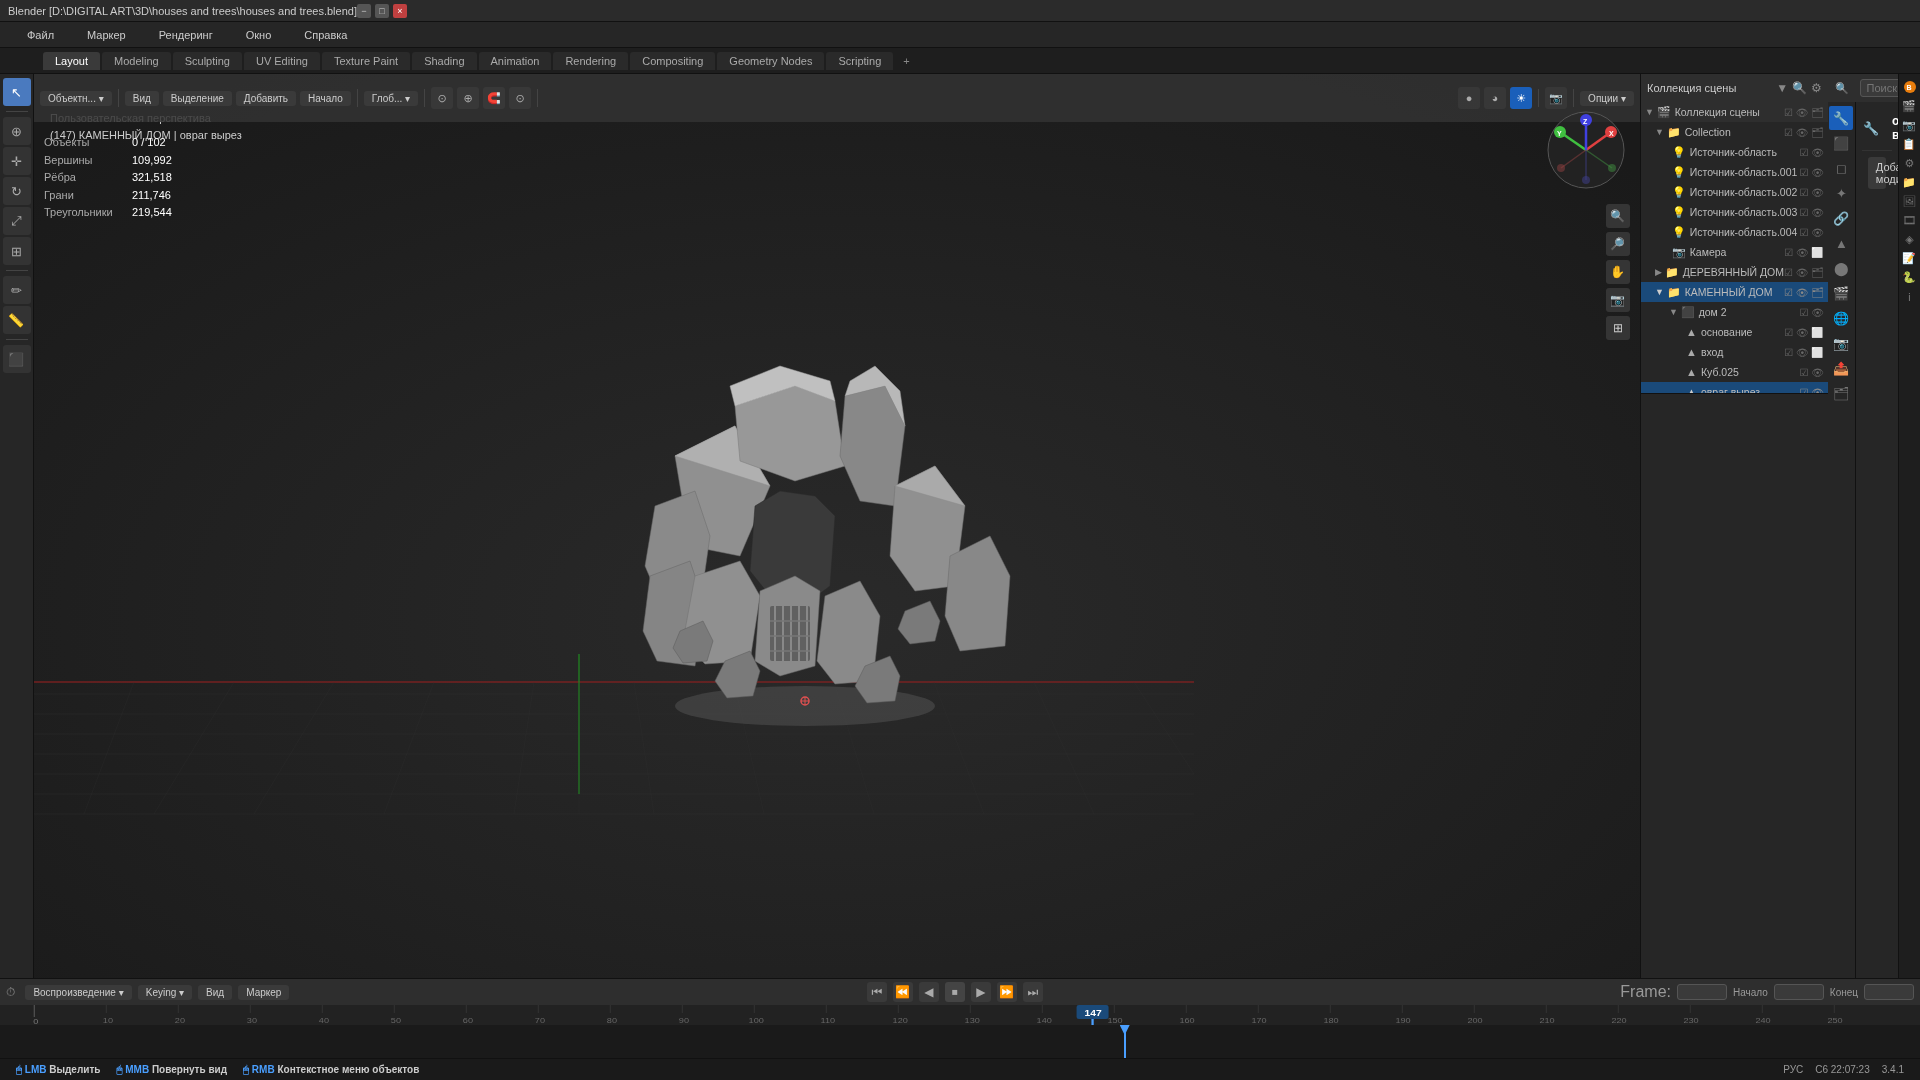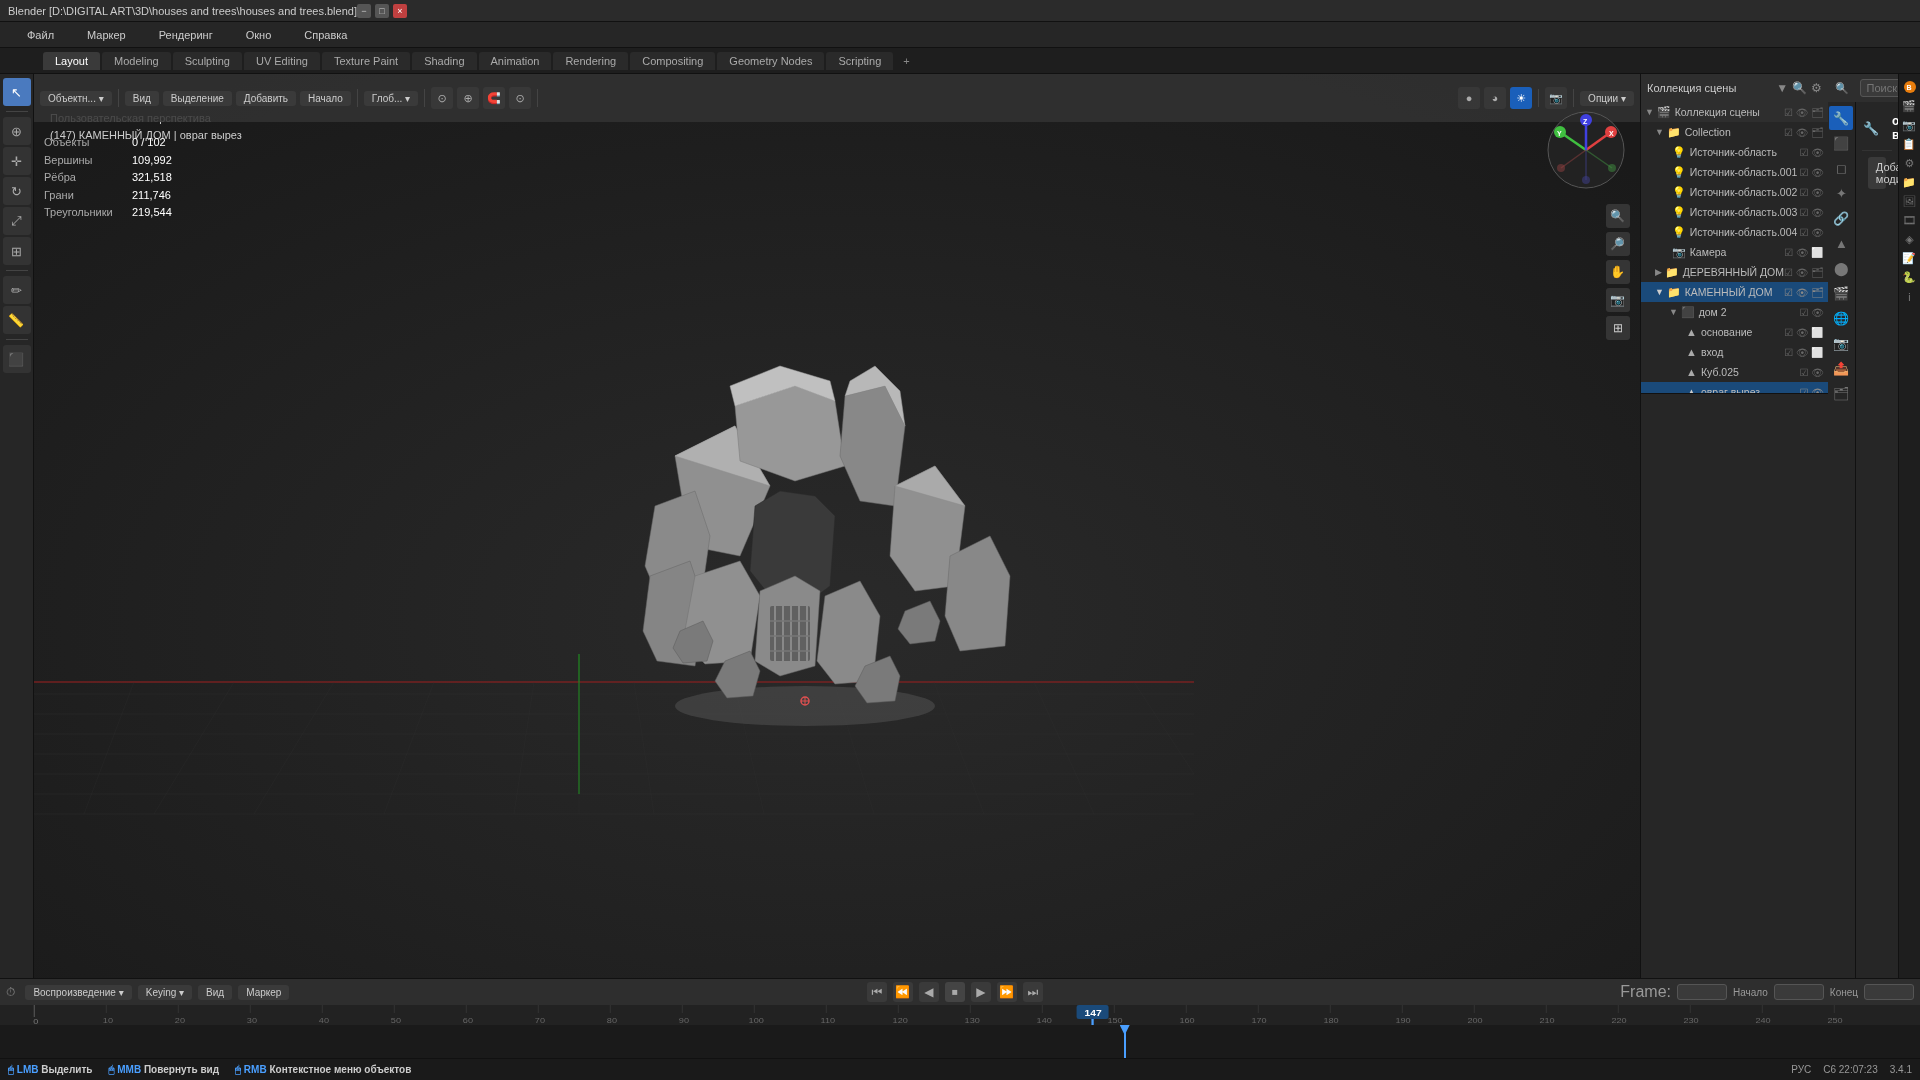--- a/index.html
+++ b/index.html
@@ -419,21 +419,21 @@
       background: #1a1a1a;
       position: relative;
     }
 
     
     #status-bar {
       height: 22px;
       background: #1a1a1a;
       display: flex;
       align-items: center;
-      padding: 0 8px;
+      padding: 0 16px;
       gap: 16px;
       border-top: 1px solid #111;
       flex-shrink: 0;
     }
     .status-item {
       font-size: 10px;
       color: #999;
     }
     .status-item span { color: #ccc; font-weight: bold; }
     .status-right {

